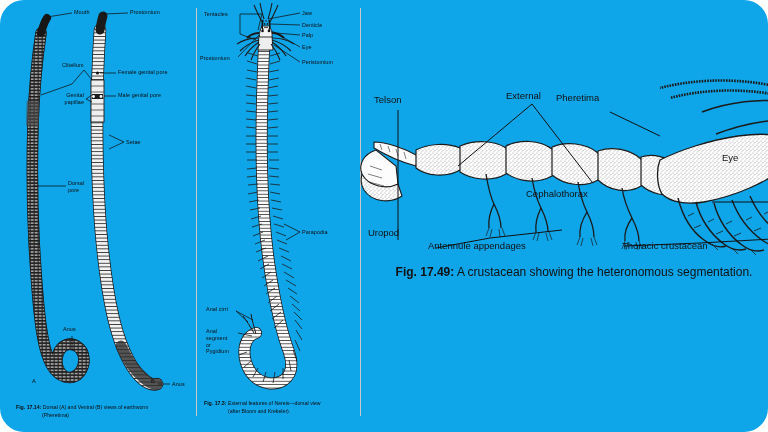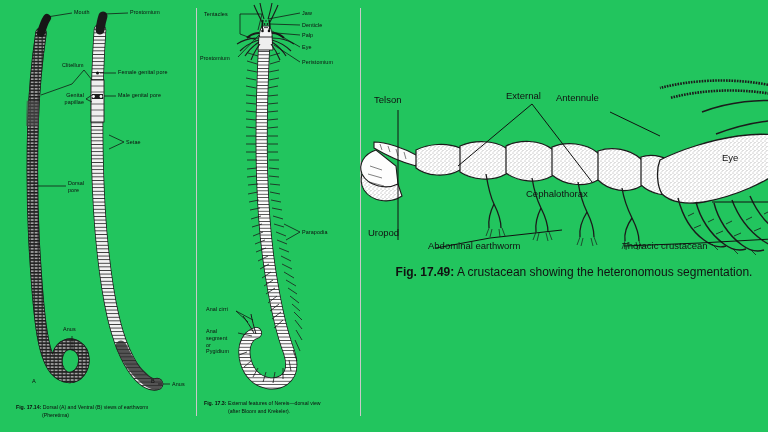--- a/index.html
+++ b/index.html
@@ -1,18 +1,18 @@
 <!DOCTYPE html>
 <html><head>
 <meta charset="utf-8">
 <style>
   html,body{margin:0;padding:0;background:#fff;}
   body{width:768px;height:432px;overflow:hidden;
        font-family:"Liberation Sans", sans-serif;color:#111;}
-  #page{position:relative;width:768px;height:432px;background:#22c55e;}
+  #page{position:relative;width:768px;height:432px;background:#0ea5e9;border-radius:24px;}
 
   
   .lbl{position:absolute;font-size:5.4px;line-height:1.25;color:#0d0d0d;
        white-space:nowrap;letter-spacing:.1px;}
   .lbl.w{white-space:normal;}
   .caption{position:absolute;font-size:5.2px;line-height:1.45;color:#0d0d0d;}
   .caption b{font-weight:bold;}
   .cap-lg{position:absolute;font-size:12px;line-height:1.4;color:#111;}
   .cap-lg b{font-weight:bold;}
   .biglbl{position:absolute;font-size:9.5px;color:#111;white-space:nowrap;}
@@ -526,25 +526,25 @@
         <line x1="130" y1="238" x2="76" y2="248"></line>
         <line x1="130" y1="238" x2="202" y2="230"></line>
 
         <line x1="340" y1="243" x2="264" y2="246"></line>
         <line x1="340" y1="243" x2="430" y2="238"></line>
       </g>
     </svg>
 
     <div class="biglbl" style="left:14px;top:94px;">Telson</div>
     <div class="biglbl" style="left:146px;top:90px;">External</div>
-    <div class="biglbl" style="left:196px;top:92px;">Antennule</div>
+    <div class="biglbl" style="left:196px;top:92px;">Pheretima</div>
     <div class="biglbl" style="left:362px;top:152px;">Eye</div>
     <div class="biglbl" style="left:166px;top:188px;">Cephalothorax</div>
     <div class="biglbl" style="left:8px;top:227px;">Uropod</div>
-    <div class="biglbl" style="left:68px;top:240px;">Abdominal earthworm</div>
+    <div class="biglbl" style="left:68px;top:240px;">Antennule appendages</div>
     <div class="biglbl" style="left:262px;top:240px;">Thoracic crustacean</div>
 
     <div class="cap-lg" style="left:26px;top:264px;width:376px;text-align:center;">
       <b>Fig. 17.49:</b>
       <span>A crustacean showing the heteronomous segmentation.</span>
     </div>
   </div>
 
 </div>
 

